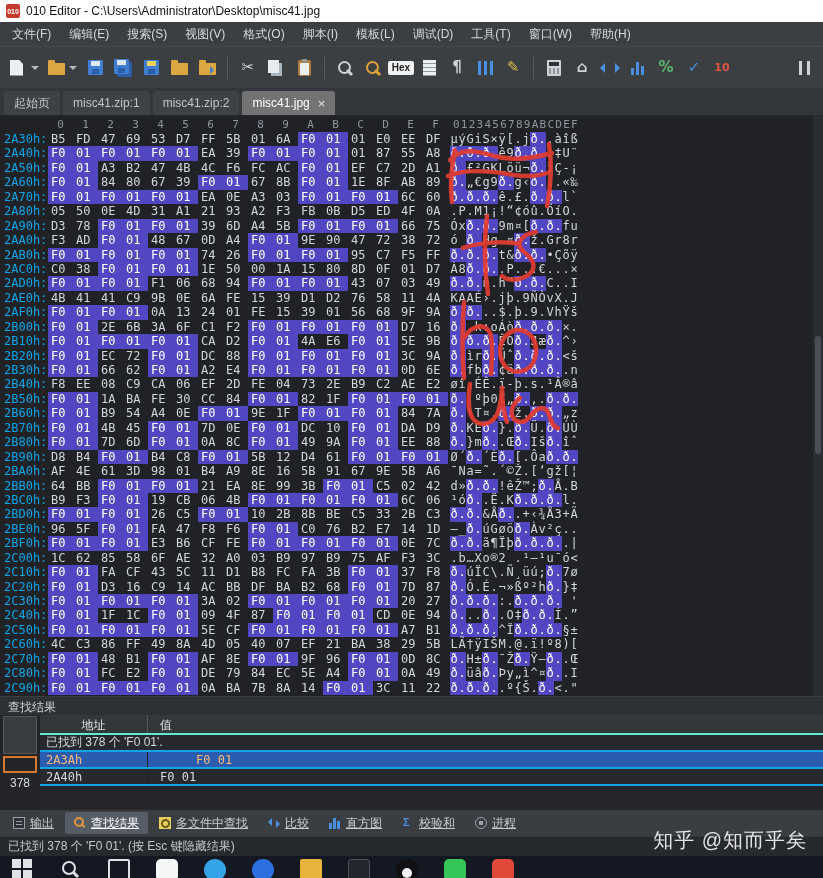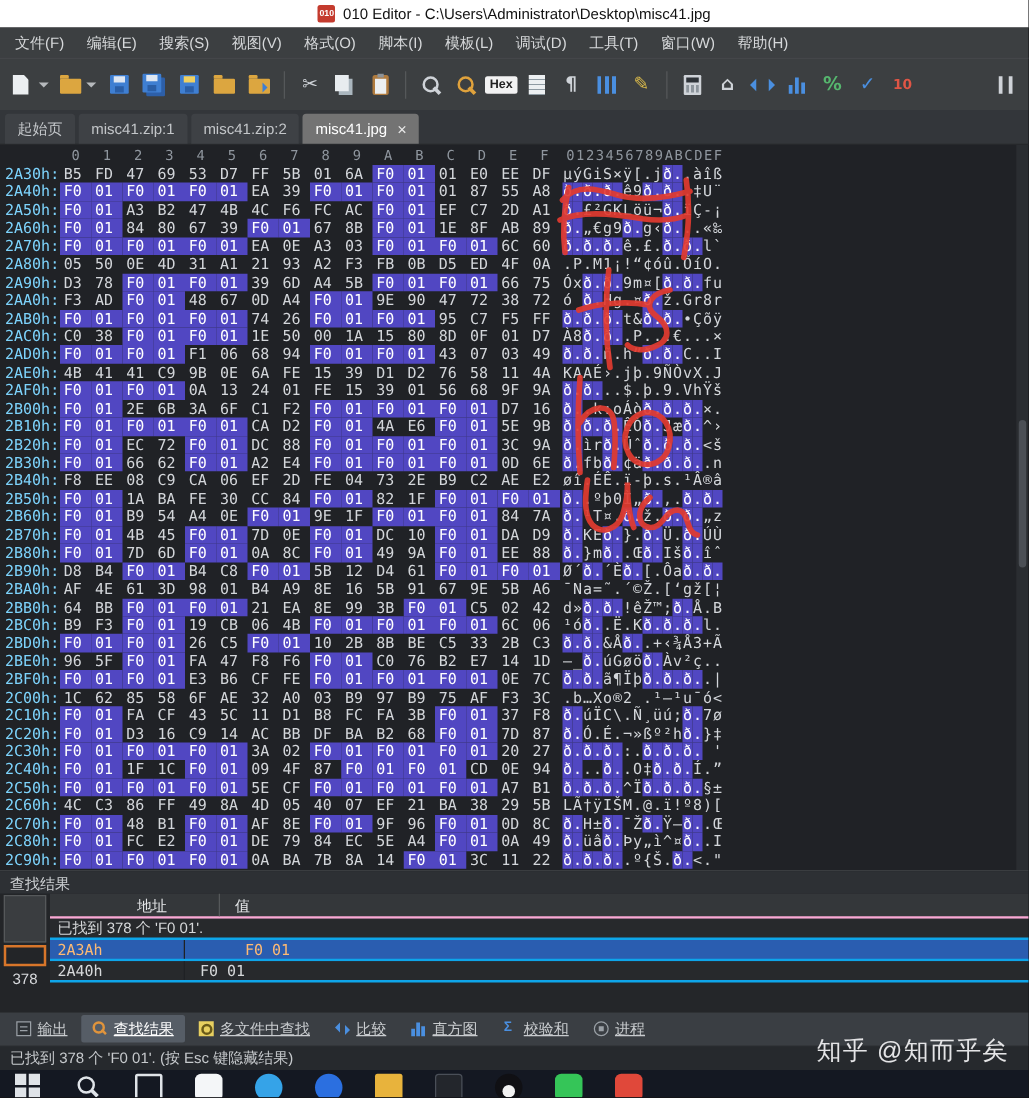--- a/index.html
+++ b/index.html
@@ -2,21 +2,21 @@
 <html><head>
 <meta charset="utf-8">
 <style>
   * { box-sizing: border-box; margin: 0; padding: 0; }
   body { margin:0; background:#000; font-family:"Liberation Sans","DejaVu Sans",sans-serif; }
   .window { width:823px; height:878px; position:relative; display:flex; flex-direction:column;
             background:#202226; overflow:hidden; }
 
   
   .titlebar { height:22px; background:#ffffff; display:flex; align-items:center; gap:6px;
-              padding:0 6px; flex:none;justify-content:center; }
+              padding:0 6px; flex:none; }
   .app-icon { width:14px; height:14px; background:#c43b2e; color:#fff; font-size:7px; font-weight:bold;
               display:flex; align-items:center; justify-content:center; border-radius:2px; flex:none; }
   .title-text { font-size:12px; color:#111; white-space:nowrap; }
 
   
   .menubar { height:24px; background:#3c3f41; display:flex; align-items:center; padding:0 4px;
              flex:none; gap:2px; }
   .menu-item { color:#d6d8da; font-size:12px; padding:3px 8px; white-space:nowrap; }
 
   
@@ -83,21 +83,21 @@
             flex:none; gap:3px; border-bottom:1px solid #26282b; }
   .tab { height:24px; display:flex; align-items:center; background:#3e4145; color:#c3c6c9;
          font-size:12px; padding:0 10px; border-radius:3px 3px 0 0; gap:8px; white-space:nowrap; }
   .tab.active { background:#737373; color:#fff; }
   .tab-close { font-size:13px; color:#e8e8e8; line-height:1; }
 
   
   .editor { flex:1; background:#202226; position:relative; overflow:hidden;
             font-family:"DejaVu Sans Mono",monospace; }
   .hex-header { display:flex; height:16px; align-items:center; color:#8f969e; font-size:11px; }
-  .addr { width:48px; flex:none; padding-left:4px; color:#7dd3fc; }
+  .addr { width:48px; flex:none; padding-left:4px; color:#0ea5e9; }
   .bh { width:25px; flex:none; text-align:center; }
   .ascii-header { margin-left:2px; letter-spacing:1.25px; padding-left:3px; white-space:nowrap; }
   .hrow { display:flex; height:14.45px; line-height:14.45px; font-size:12px; color:#d3d6da; }
   .byte { width:25px; flex:none; padding-left:3px; }
   .byte.hl { background:#5147c2; color:#fff; }
   .ascii { margin-left:2px; display:flex; }
   .ach { width:8px; text-align:center; display:block; white-space:pre; }
   .ach.hl { background:#5147c2; color:#fff; }
   .scribbles { position:absolute; left:0; top:0; pointer-events:none; z-index:5; }
   .vscroll { position:absolute; right:0; top:0; width:10px; height:100%; background:#2a2d31; }
@@ -106,21 +106,21 @@
   
   .findpanel { flex:none; height:114px; background:#242629; border-top:1px solid #3a3d40;
                display:flex; flex-direction:column; font-family:"Liberation Sans",sans-serif; }
   .fp-title { height:18px; font-size:12px; color:#cfd2d5; padding:2px 8px 0; background:#2d3034; flex:none; }
   .fp-body { flex:1; display:flex; }
   .fp-gutter { width:40px; flex:none; background:#232528; display:flex; flex-direction:column; padding:1px 3px; }
   .fg-box { height:38px; background:#3a3d40; border:1px solid #55585a; margin-bottom:2px; }
   .fg-marker { height:17px; border:2px solid #d8762a; background:#232528; margin-bottom:2px; }
   .fg-count { height:17px; color:#d8dadd; font-size:12px; text-align:center; line-height:17px; }
   .fp-table { flex:1; display:flex; flex-direction:column; }
-  .ft-head { height:20px; display:flex; background:#34373a; border-bottom:2px solid #f9a8d4; flex:none;padding-left:28px; }
+  .ft-head { height:20px; display:flex; background:#34373a; border-bottom:2px solid #5eead4; flex:none; }
   .ft-head .c1 { width:108px; text-align:center; line-height:20px; font-size:12px; color:#e3e5e7;
                  border-right:1px solid #55585a; flex:none; }
   .ft-head .c2 { flex:1; padding-left:12px; line-height:20px; font-size:12px; color:#e3e5e7; }
   .ft-row { height:17px; display:flex; background:#27292c; border-bottom:2px solid #0ea5e9;
             font-size:12px; color:#d6d8da; align-items:center; flex:none; }
   .ft-row.summary { padding-left:6px; }
   .ft-row .c1 { width:108px; padding-left:6px; border-right:1px solid #1f2124; flex:none;
                 height:100%; line-height:17px; font-family:"DejaVu Sans Mono",monospace; }
   .ft-row .c2 { flex:1; padding-left:12px; font-family:"DejaVu Sans Mono",monospace; }
   .ft-row.selected { background:#2a5db0; color:#fdba74;gap:36px; }

